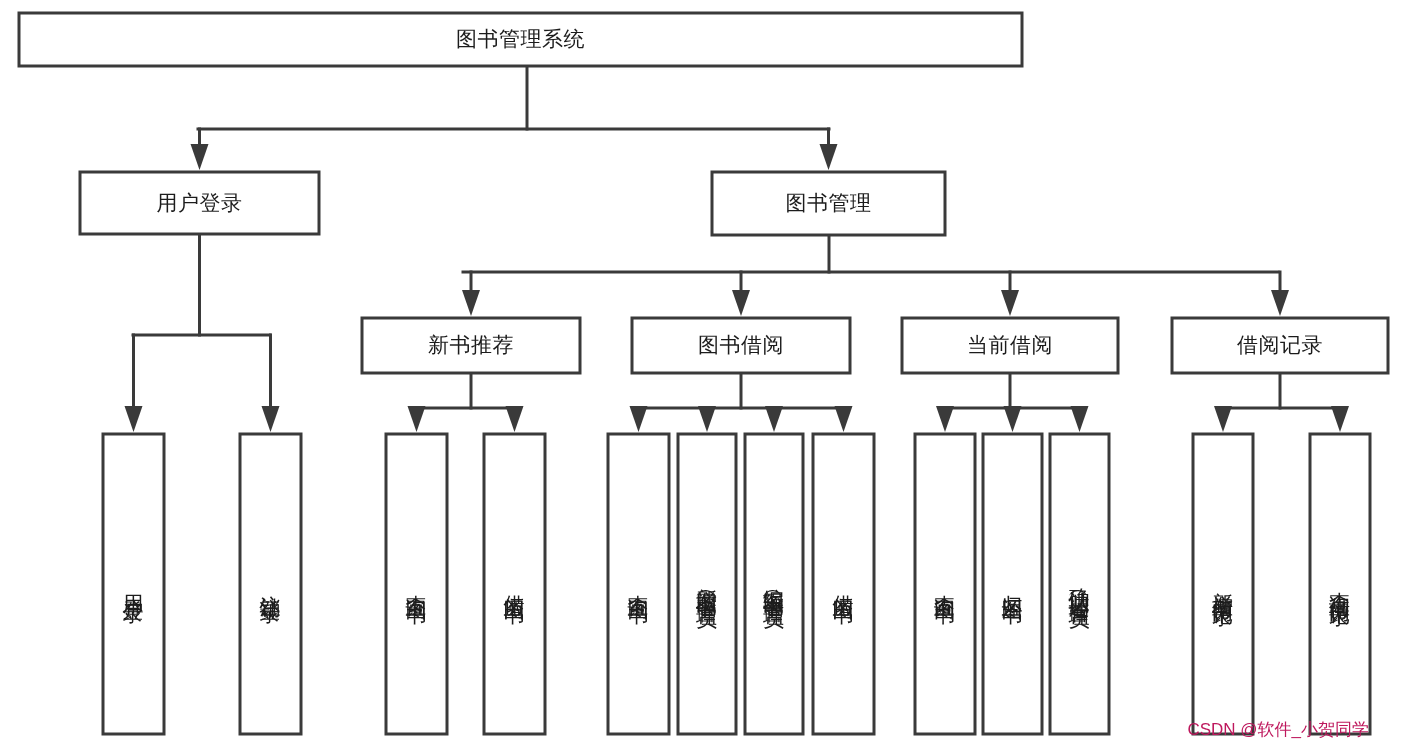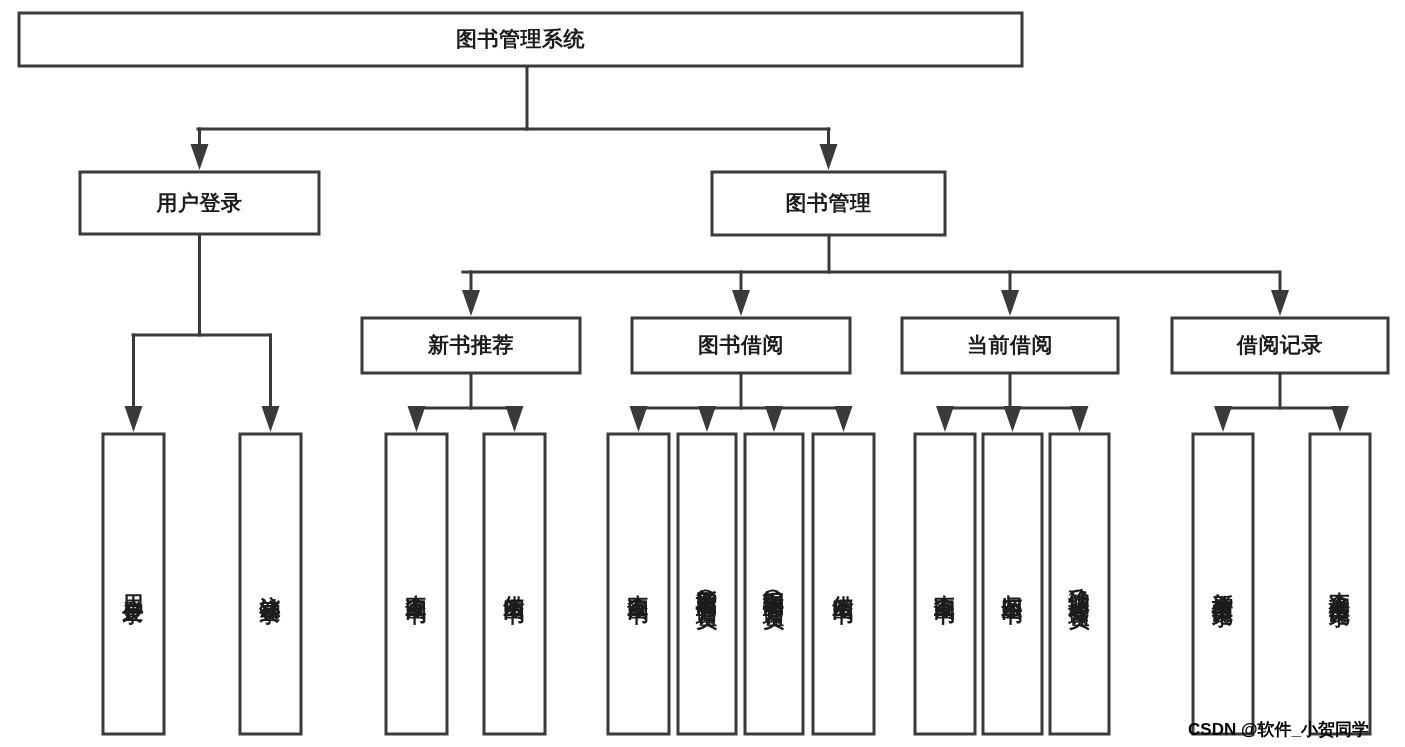--- a/index.html
+++ b/index.html
@@ -12,21 +12,20 @@
     width: 1405px;
     height: 747px;
     font-family: "Liberation Sans", "DejaVu Sans", sans-serif;
     overflow: hidden;
     position: relative;
   }
   #diagram-root {
     position: relative;
     width: 1377px;
     height: 747px;
-    font-weight: bold;
   }
   svg#flowchart {
     position: absolute;
     top: 0;
     left: 0;
     width: 1405px;
     height: 747px;
     display: block;
   }
   .node-box {
@@ -67,21 +66,21 @@
   .arrow-head {
     fill: #3a3a3a;
     stroke: none;
   }
   #watermark {
     position: absolute;
     right: 8px;
     bottom: 6px;
     font-family: "Liberation Sans", "DejaVu Sans", sans-serif;
     font-size: 17px;
-    color: #000000;
+    color: #be185d;
     white-space: nowrap;
     user-select: none;
     pointer-events: none;
   }
 </style>
 </head>
 <body>
 
 <div id="diagram-root">
 

